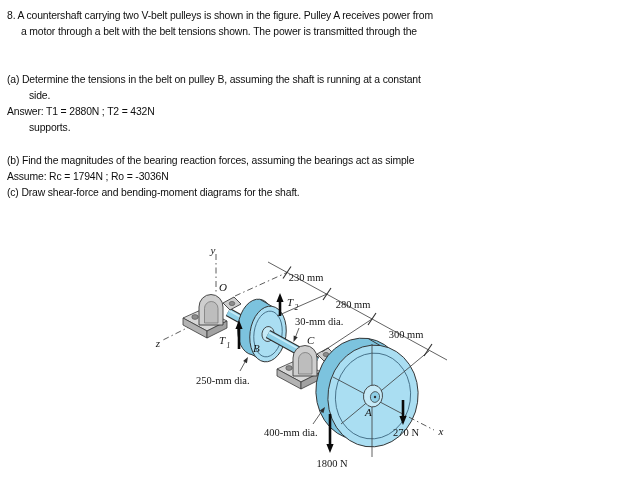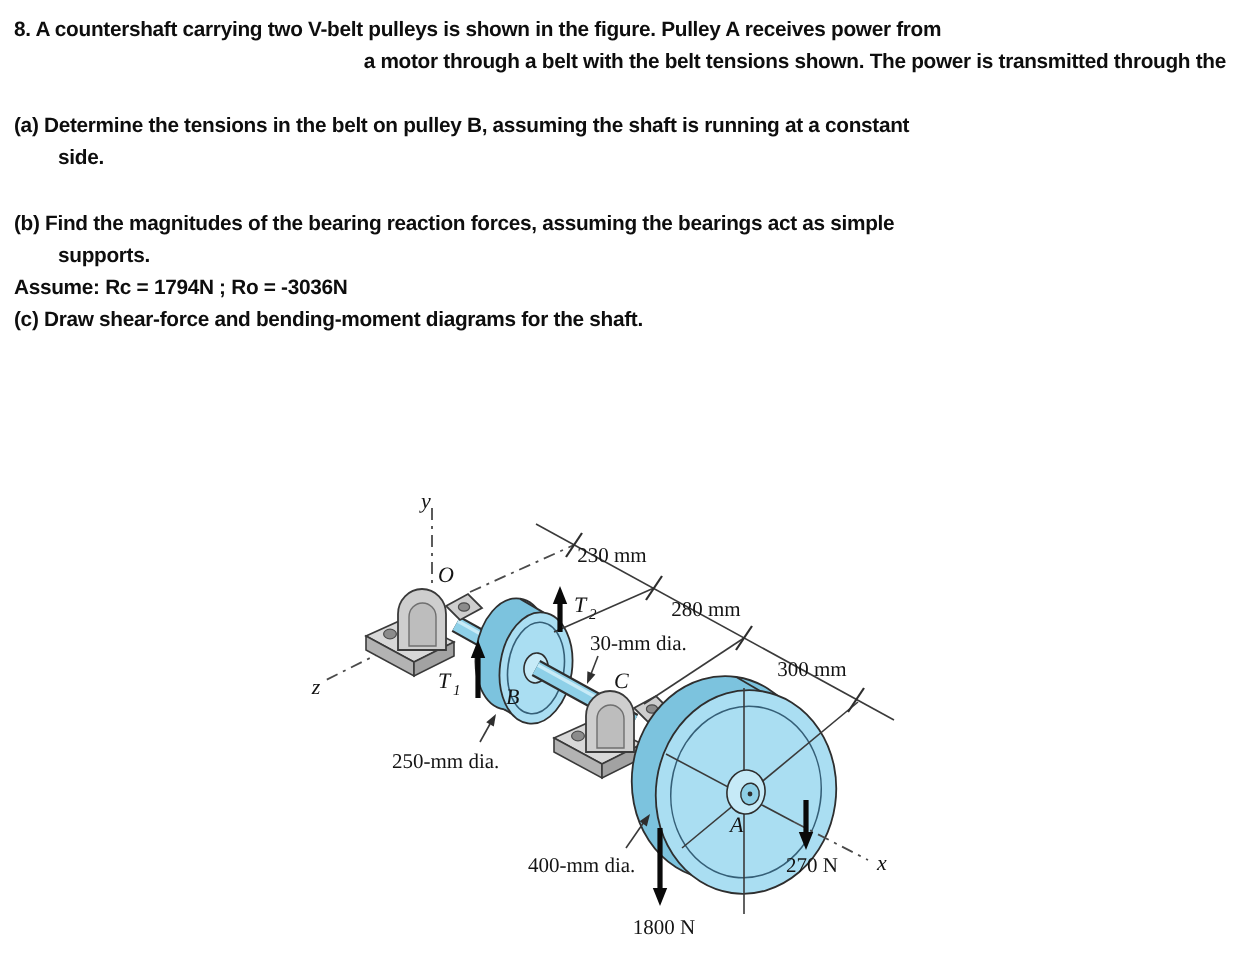--- a/index.html
+++ b/index.html
@@ -1,22 +1,22 @@
 <!DOCTYPE html>
 <html><head>
 <meta charset="utf-8">
 <style>
   html,body{margin:0;padding:0;background:#fff;}
   .page{position:relative;width:622px;height:488px;background:#ffffff;overflow:hidden;
         font-family:"Liberation Sans",sans-serif;color:#101010;}
   .text-block{position:absolute;left:7px;top:8px;width:606px;}
-  .line{font-size:10.4px;line-height:16px;letter-spacing:-0.15px;white-space:pre;color:#0e0e0e;font-weight:bold;}
-  .indent-a{padding-left:14px;text-align:right;}
+  .line{font-size:10.4px;line-height:16px;letter-spacing:-0.15px;white-space:pre;color:#0e0e0e;}
+  .indent-a{padding-left:14px;}
   .indent-b{padding-left:22px;}
-  .gap-lg{margin-top:16px;}
+  .gap-lg{margin-top:32px;}
   .gap-md{margin-top:17px;}
   svg{position:absolute;left:0;top:0;}
   
   .oln{stroke:#2e2e2e;stroke-width:0.9;}
   .thin{stroke:#3a3a3a;stroke-width:0.8;fill:none;}
   .dashdot{stroke:#4a4a4a;stroke-width:0.9;fill:none;stroke-dasharray:6 3 1.5 3;}
   .slash{stroke:#2e2e2e;stroke-width:1.1;}
   .force{stroke:#0a0a0a;stroke-width:2.6;}
   .fhead{fill:#0a0a0a;}
   .lhead{fill:#2e2e2e;}
@@ -36,22 +36,23 @@
 </head>
 <body>
 
 <div class="page">
 
   <div class="text-block">
     <div class="line">8. A countershaft carrying two V-belt pulleys is shown in the figure. Pulley A receives power from</div>
     <div class="line indent-a">a motor through a belt with the belt tensions shown. The power is transmitted through the</div>
     <div class="line gap-lg">(a) Determine the tensions in the belt on pulley B, assuming the shaft is running at a constant</div>
     <div class="line indent-b">side.</div>
+    <div class="line">Answer: T1 = 2880N ; T2 = 432N</div>
+    <div class="line indent-b">supports.</div>
     <div class="line gap-md">(b) Find the magnitudes of the bearing reaction forces, assuming the bearings act as simple</div>
-    <div class="line indent-b">supports.</div>
     <div class="line">Assume: Rc = 1794N ; Ro = -3036N</div>
     <div class="line">(c) Draw shear-force and bending-moment diagrams for the shaft.</div>
   </div>
 
   <svg width="622" height="488" viewBox="0 0 622 488">
 
     <defs>
       <g id="pillow">
         <path class="b-top" d="M -45,6 L -25,-3 L -1,9 L -21,19 Z" fill="#cfcfcf"></path>
         <path class="b-faceL" d="M -45,6 L -21,19 L -21,26 L -45,13 Z"></path>

